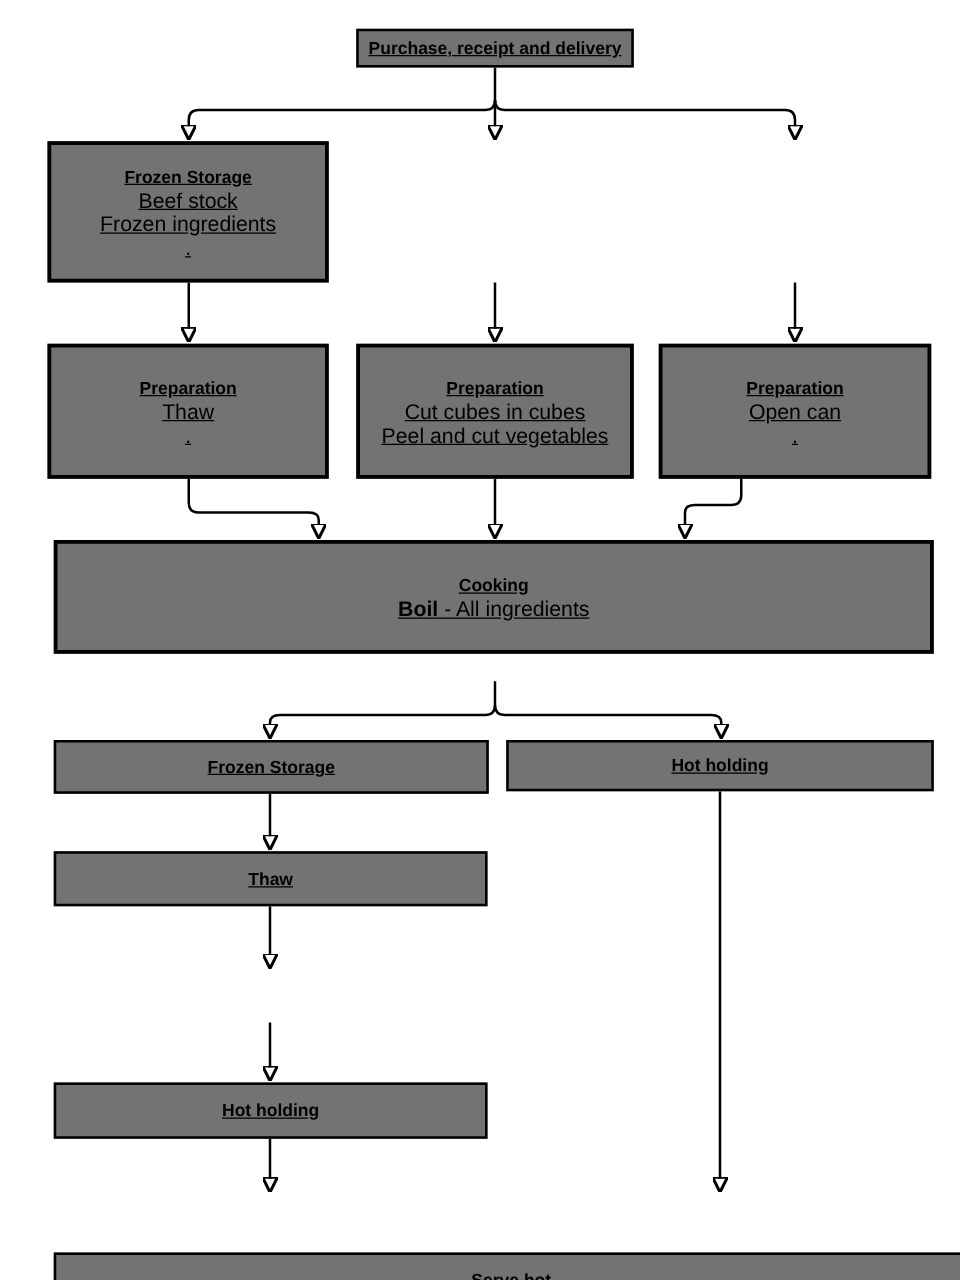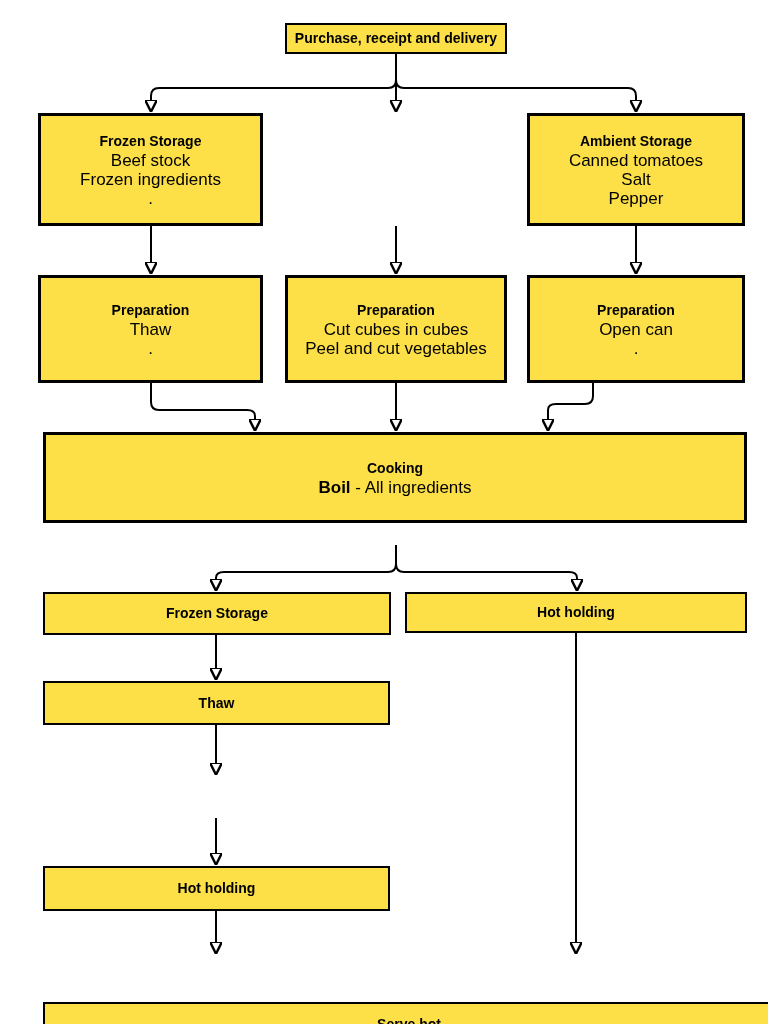--- a/index.html
+++ b/index.html
@@ -14,28 +14,29 @@
   }
   #connectors {
     position: absolute;
     left: 0; top: 0;
     width: 768px; height: 1024px;
   }
   #connectors path { fill: none; stroke: #000000; stroke-width: 2; }
   .box {
     position: absolute;
     box-sizing: border-box;
-    background: #fde047;
+    background: #737373;
     border: 2px solid #000000;
     display: flex;
     flex-direction: column;
     align-items: center;
     justify-content: center;
     text-align: right;
     line-height: 19px;
+    text-decoration: underline;
   }
   .box.thick { border-width: 3px; }
   .title { font-weight: bold; font-size: 14px; }
   .line  { font-size: 17px; min-height: 19px; }
   .line .b { font-weight: bold; }
 </style>
 </head>
 <body>
 
 <div id="canvas">
@@ -76,26 +77,20 @@
   </div>
 
   <div class="box thick" style="left:38px; top:113px; width:225px; height:113px">
     <div class="title">Frozen Storage</div>
     <div class="line">Beef stock</div>
     <div class="line">Frozen ingredients</div>
     <div class="line">.</div>
   </div>
 
 
-  <div class="box thick" style="left:527px; top:113px; width:218px; height:113px">
-    <div class="title">Ambient Storage</div>
-    <div class="line">Canned tomatoes</div>
-    <div class="line">Salt</div>
-    <div class="line">Pepper</div>
-  </div>
 
   <div class="box thick" style="left:38px; top:275px; width:225px; height:108px">
     <div class="title">Preparation</div>
     <div class="line">Thaw</div>
     <div class="line">.</div>
   </div>
 
   <div class="box thick" style="left:285px; top:275px; width:222px; height:108px">
     <div class="title">Preparation</div>
     <div class="line">Cut cubes in cubes</div>

